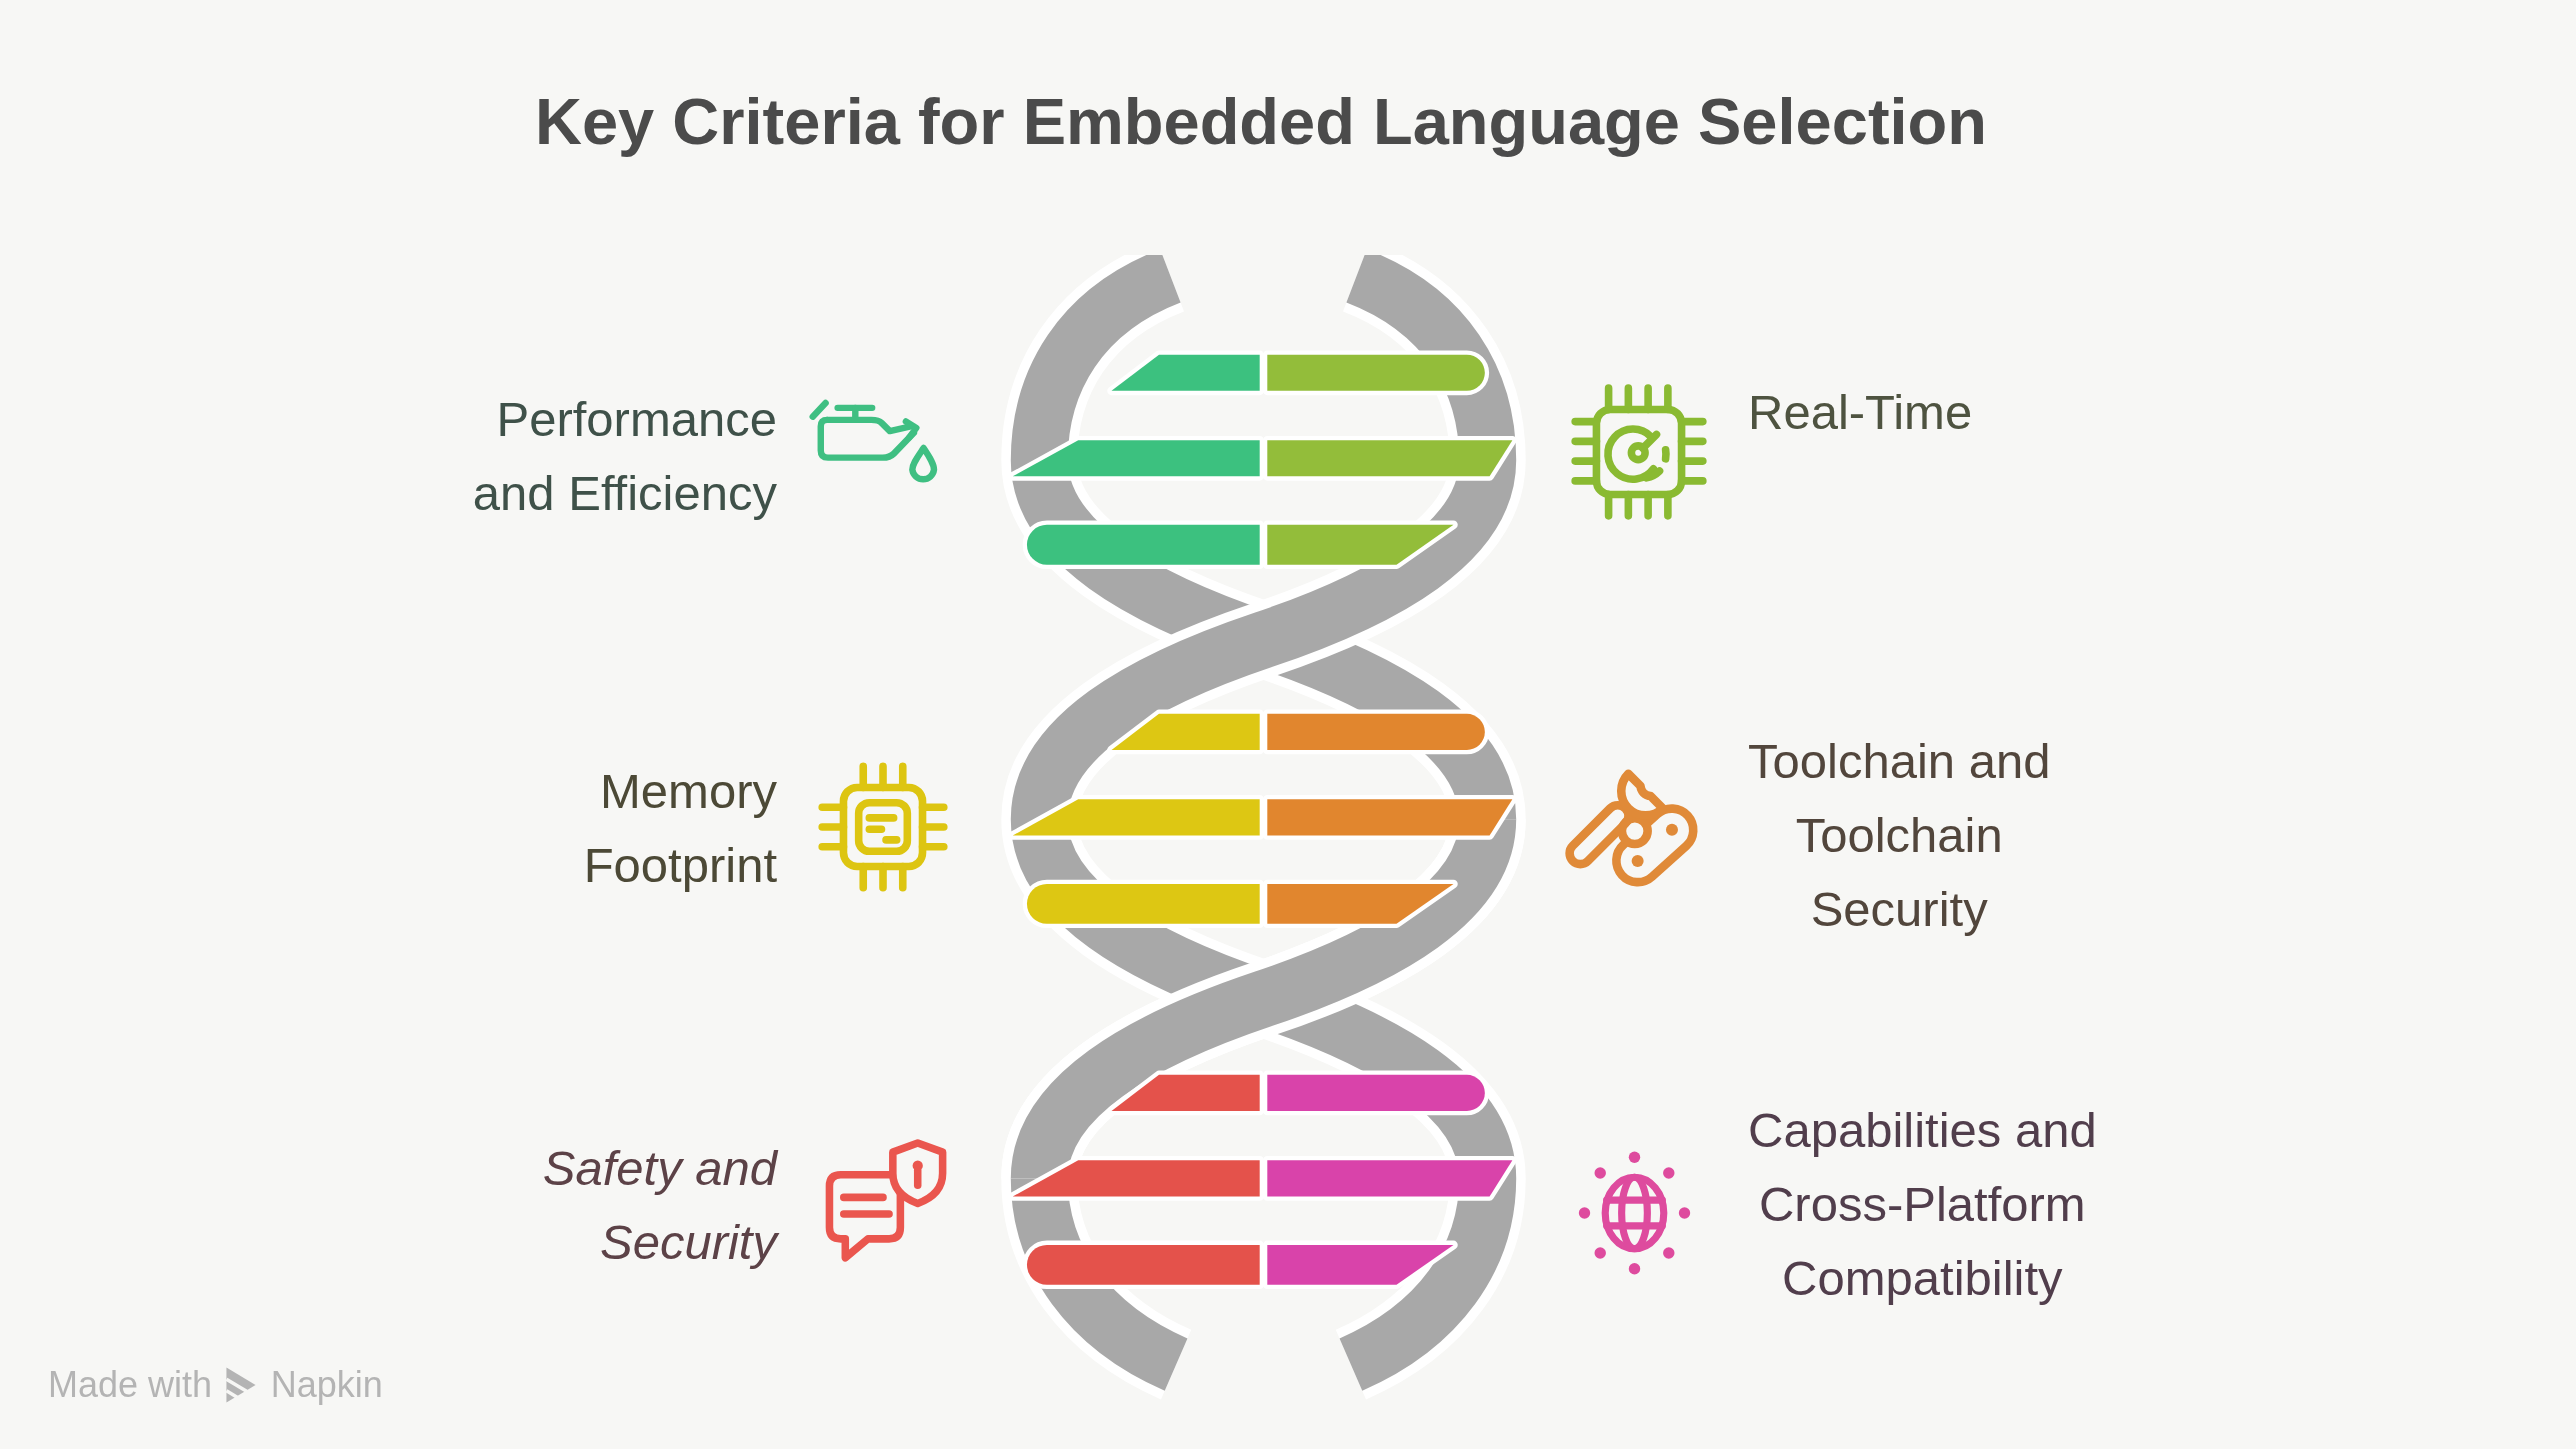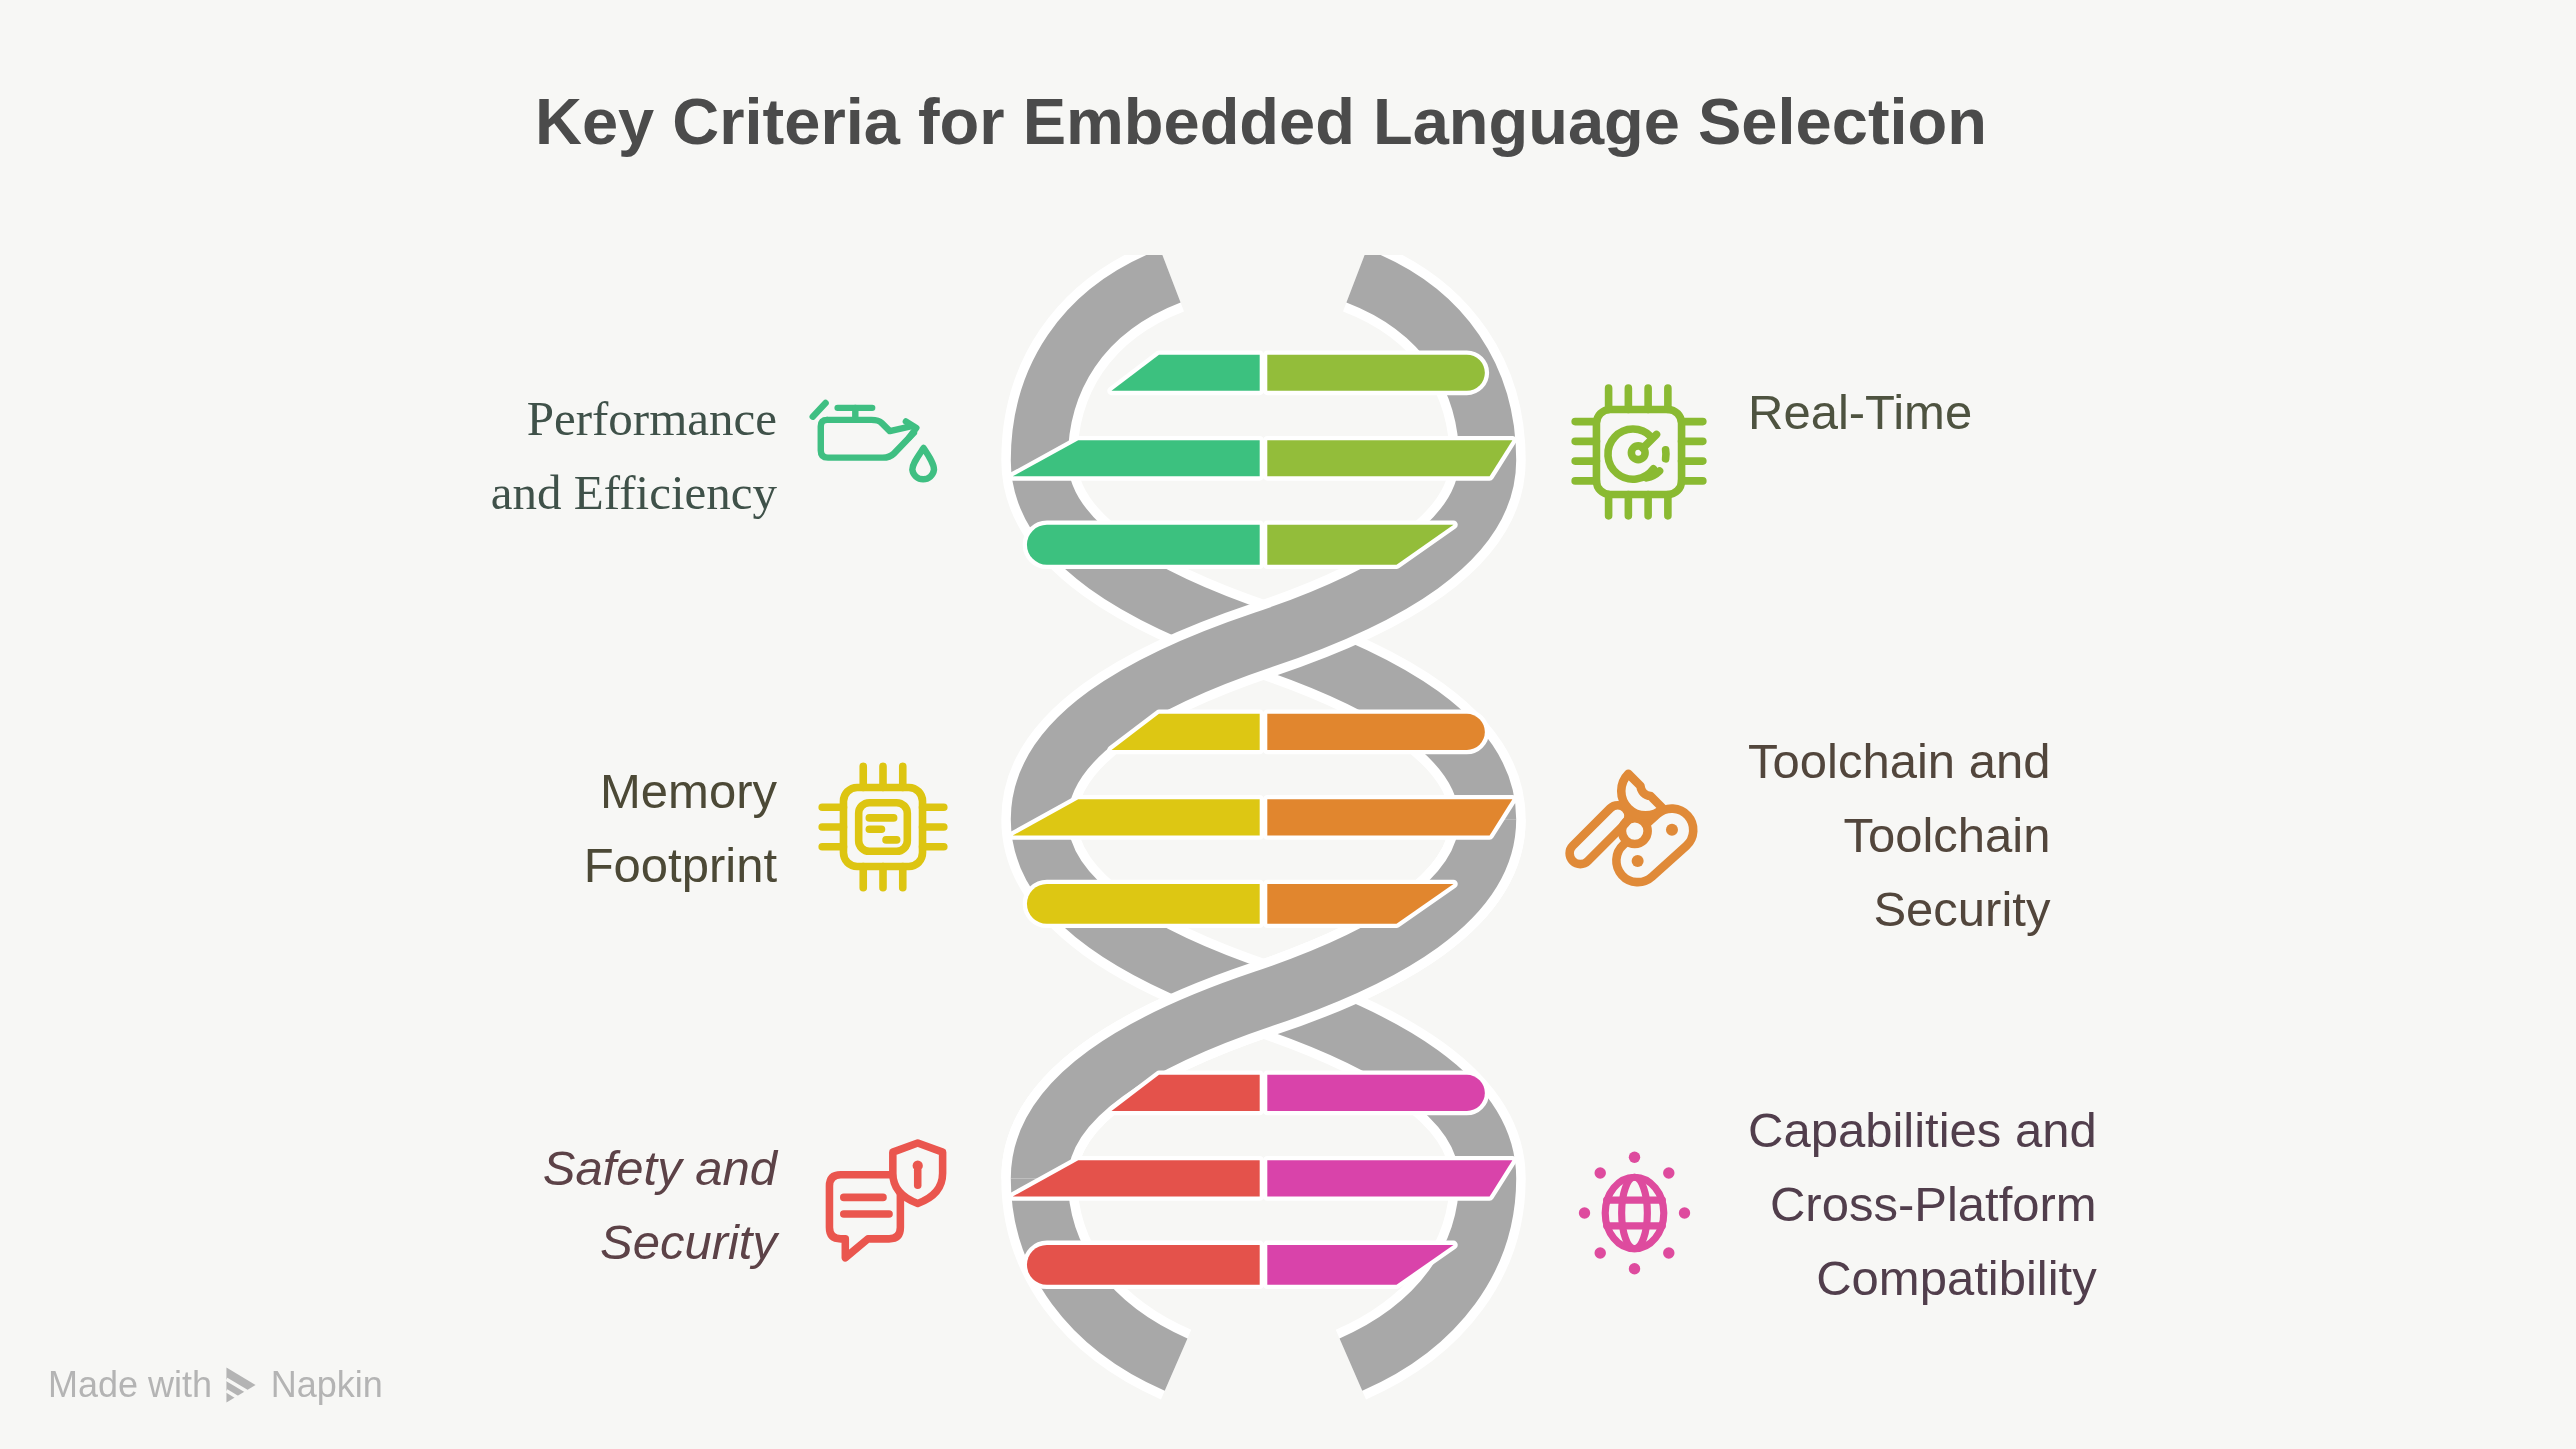--- a/index.html
+++ b/index.html
@@ -10,22 +10,22 @@
   }
   .page-title{
     position:absolute;top:84px;left:0;width:2576px;text-align:center;
     transform:translateX(-27px);
     font-size:65px;font-weight:700;color:var(--title,#4b4b4b);letter-spacing:0px;
   }
   .label{
     position:absolute;font-size:49px;line-height:74px;font-weight:400;
   }
   .side-left{right:1799px;text-align:right;}
-  .side-right{left:1748px;text-align:right;}
-  .t-performance{color:var(--t-performance,#3f5149);font-family:Liberation Serif, serif;}
+  .side-right{left:1748px;text-align:center;}
+  .t-performance{color:var(--t-performance,#3f5149);}
   .t-realtime{color:var(--t-realtime,#4e5340);}
   .t-memory{color:var(--t-memory,#4c4936);}
   .t-ecosystem{color:var(--t-ecosystem,#52463c);}
   .t-safety{color:var(--t-safety,#5c4247);font-style:italic;}
   .t-portability{color:var(--t-portability,#513e4c);}
   .icon-box{position:absolute;}
   .icon-box svg{display:block;width:100%;height:100%;}
   .st-performance{stroke:var(--c-performance);fill:none;stroke-linecap:round;stroke-linejoin:round;}
   .st-realtime{stroke:var(--c-realtime);fill:none;stroke-linecap:round;stroke-linejoin:round;}
   .st-memory{stroke:var(--c-memory);fill:none;stroke-linecap:round;stroke-linejoin:round;}

